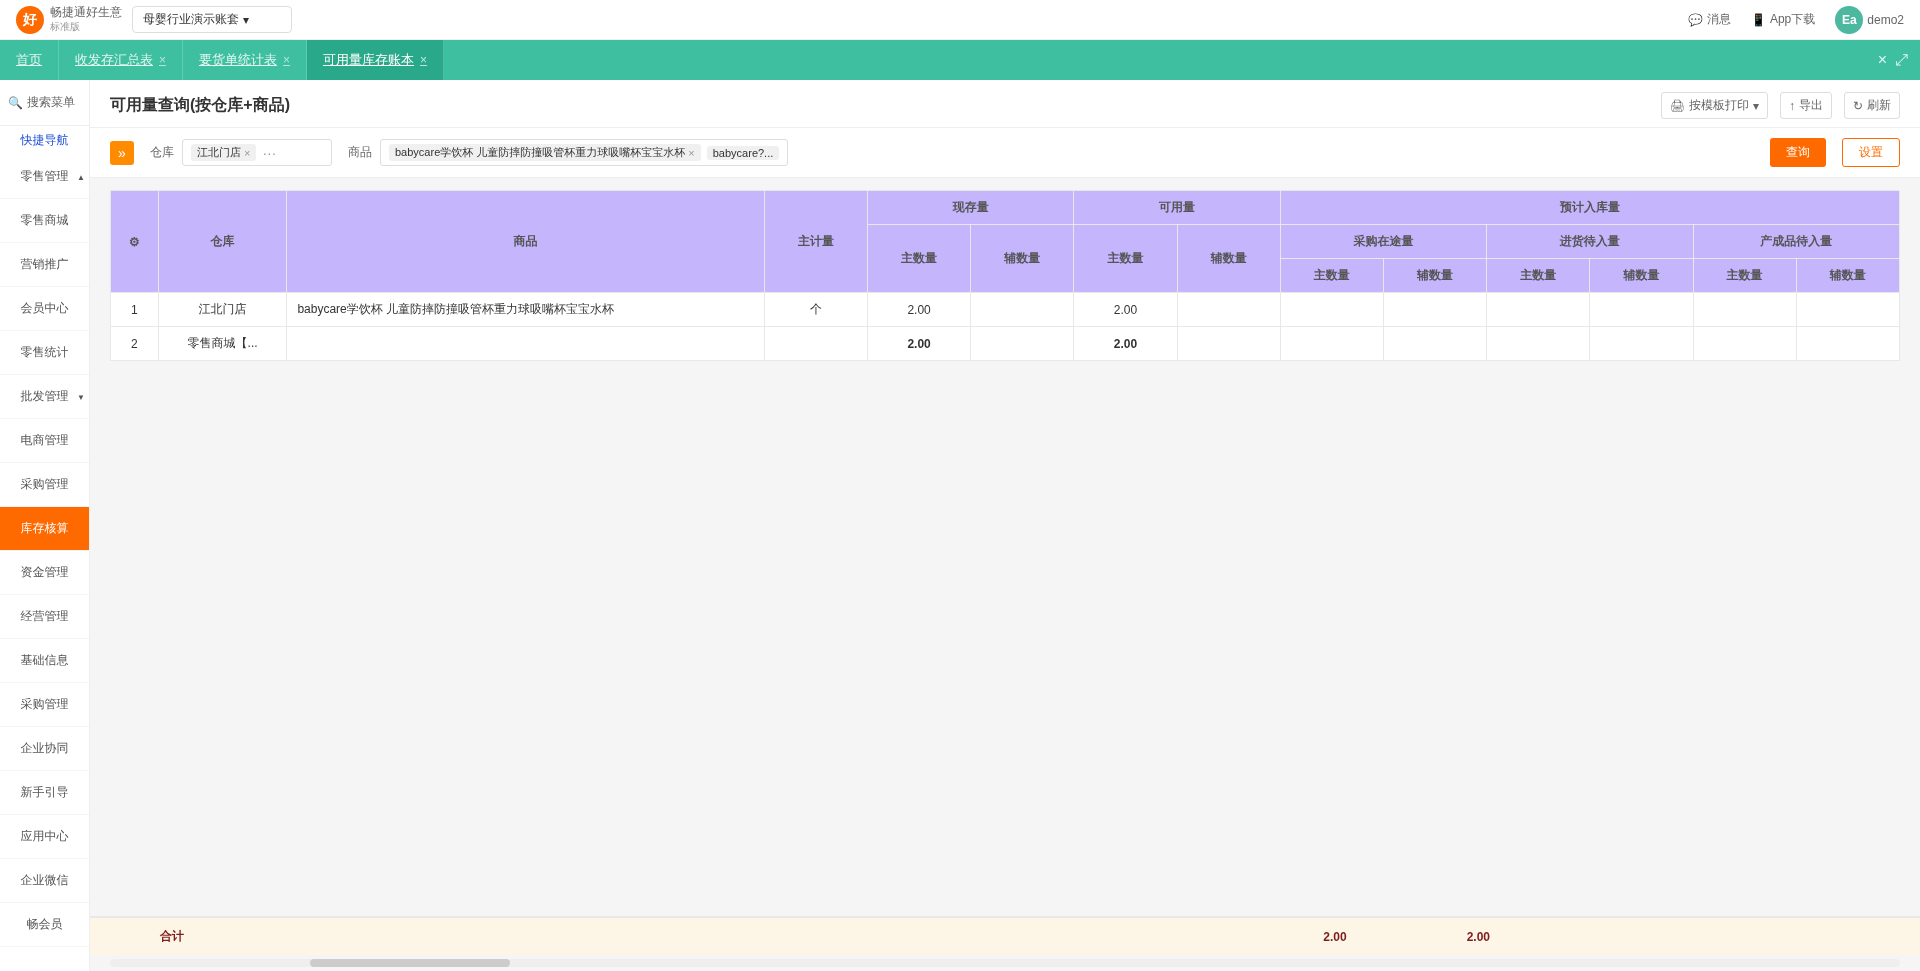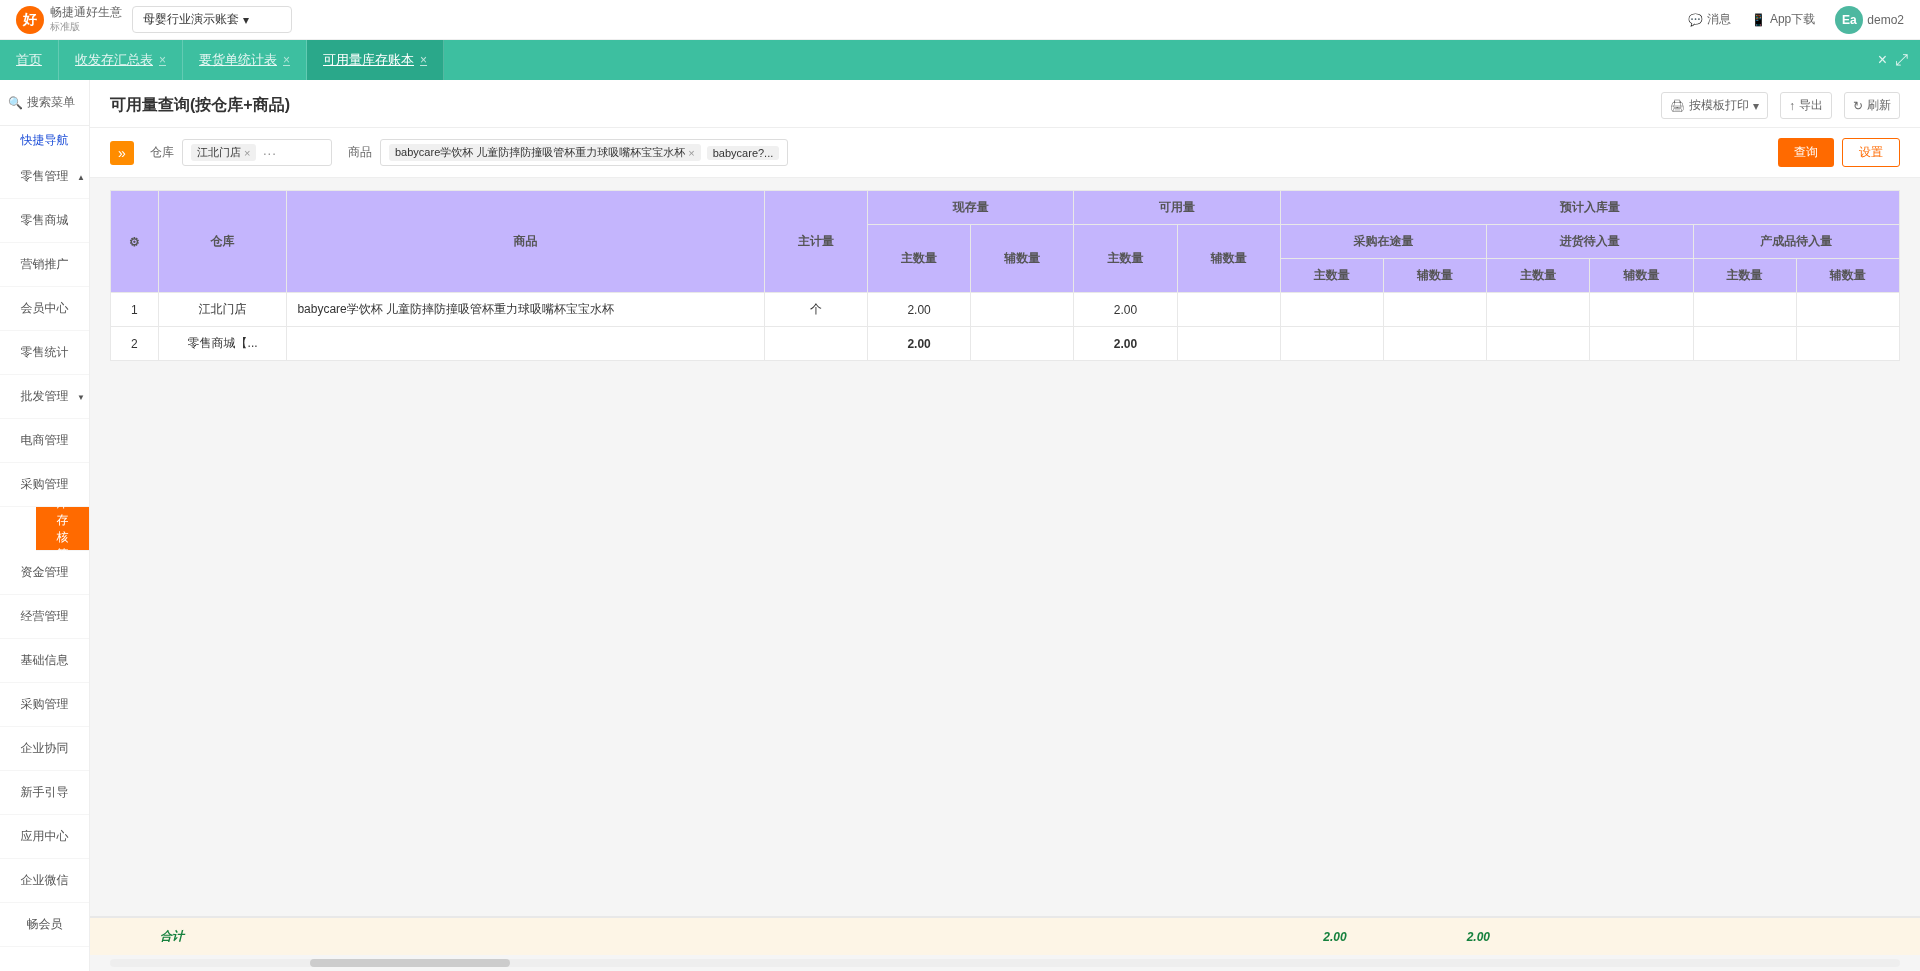--- a/index.html
+++ b/index.html
@@ -177,21 +177,20 @@
       color: #555;
       cursor: pointer;
       padding: 0 16px;
       text-align: center;
       border-bottom: 1px solid #f5f5f5;
       position: relative;
     }
     .menu-item.active {
       background: #ff6a00;
       color: #fff;
-      margin-left: 36px;
     }
     .menu-item.has-sub::after {
       content: '▲';
       font-size: 8px;
       position: absolute;
       right: 4px;
       top: 50%;
       transform: translateY(-50%);
     }
     .menu-item.has-sub-down::after {
@@ -293,21 +292,21 @@
       cursor: pointer;
       color: #999;
     }
     .filter-dots {
       color: #999;
       font-size: 14px;
     }
     .filter-actions {
       margin-left: auto;
       display: flex;
-      gap: 8px;
+      gap: 16px;
     }
     .btn-query {
       background: #ff6a00;
       color: #fff;
       border: none;
       border-radius: 3px;
       padding: 5px 16px;
       font-size: 12px;
       cursor: pointer;
     }
@@ -360,23 +359,22 @@
     .table-footer {
       background: #fdf5e6;
       border-top: 2px solid #e8e8e8;
       padding: 10px 20px;
       display: flex;
       align-items: center;
     }
     .footer-cell {
       font-size: 12px;
       font-weight: 600;
-      color: #15803d;
+      color: #7f1d1d;
       padding: 0 10px;
-      font-style: italic;
     }
 
     
     .table-scroll-bar {
       height: 8px;
       background: #eee;
       border-radius: 4px;
       margin: 4px 20px;
       position: relative;
     }

